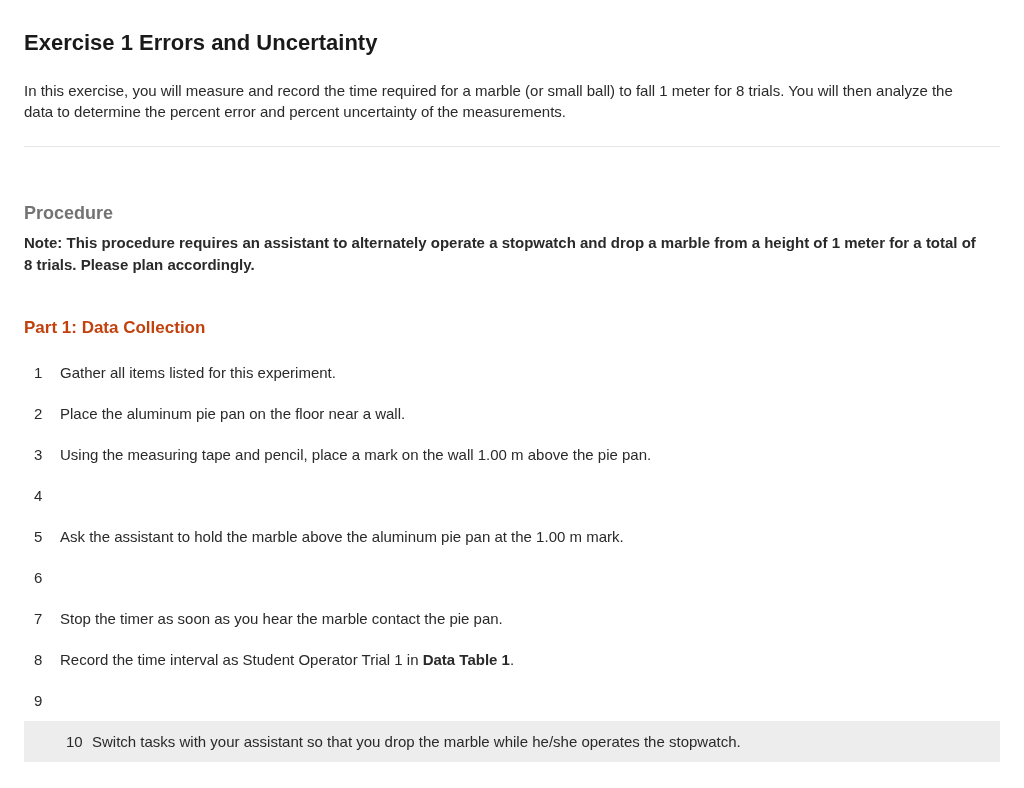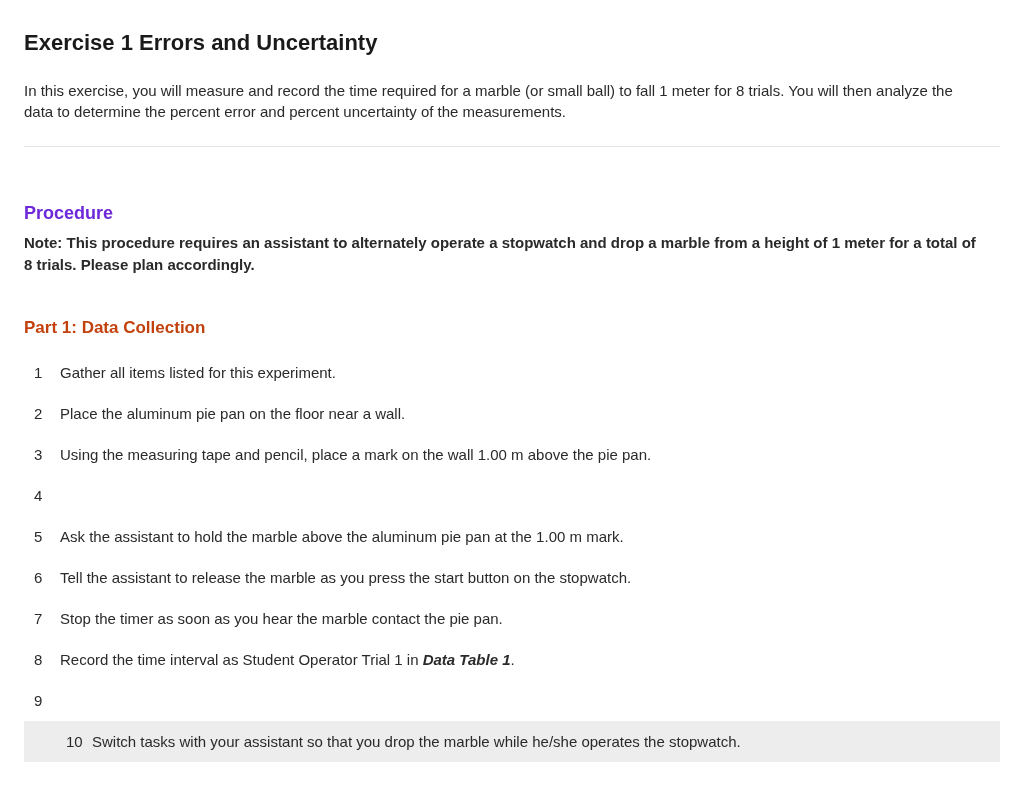--- a/index.html
+++ b/index.html
@@ -28,21 +28,21 @@
       max-width: 960px;
     }
     .divider {
       border: none;
       border-top: 1px solid #e5e5e5;
       margin-bottom: 56px;
     }
     .procedure-heading {
       font-size: 18px;
       font-weight: 700;
-      color: #6d28d9;
+      color: #737373;
       margin-bottom: 8px;
     }
     .procedure-note {
       font-size: 15px;
       font-weight: 700;
       line-height: 1.45;
       color: #2a2a2a;
       margin-bottom: 42px;
       max-width: 960px;
     }
@@ -73,21 +73,20 @@
     }
     .step-text {
       flex: 1;
     }
     .step.highlight {
       background: #ededed;
       padding-left: 40px;
     }
     .bold-inline {
       font-weight: 700;
-      font-style: italic;
     }
   </style>
 </head>
 <body>
 
 <h1 class="exercise-title">Exercise 1 Errors and Uncertainty</h1>
 
 <p class="exercise-intro">In this exercise, you will measure and record the time required for a marble (or small ball) to fall 1 meter for 8 trials. You will then analyze the data to determine the percent error and percent uncertainty of the measurements.</p>
 
 <hr class="divider">
@@ -112,21 +111,20 @@
   </li>
   <li class="step">
     <span class="step-num">4</span>
   </li>
   <li class="step">
     <span class="step-num">5</span>
     <span class="step-text">Ask the assistant to hold the marble above the aluminum pie pan at the 1.00 m mark.</span>
   </li>
   <li class="step">
     <span class="step-num">6</span>
-    <span class="step-text">Tell the assistant to release the marble as you press the start button on the stopwatch.</span>
   </li>
   <li class="step">
     <span class="step-num">7</span>
     <span class="step-text">Stop the timer as soon as you hear the marble contact the pie pan.</span>
   </li>
   <li class="step">
     <span class="step-num">8</span>
     <span class="step-text"><span>Record the time interval as Student Operator Trial 1 in </span><span class="bold-inline">Data Table 1</span><span>.</span></span>
   </li>
   <li class="step">

